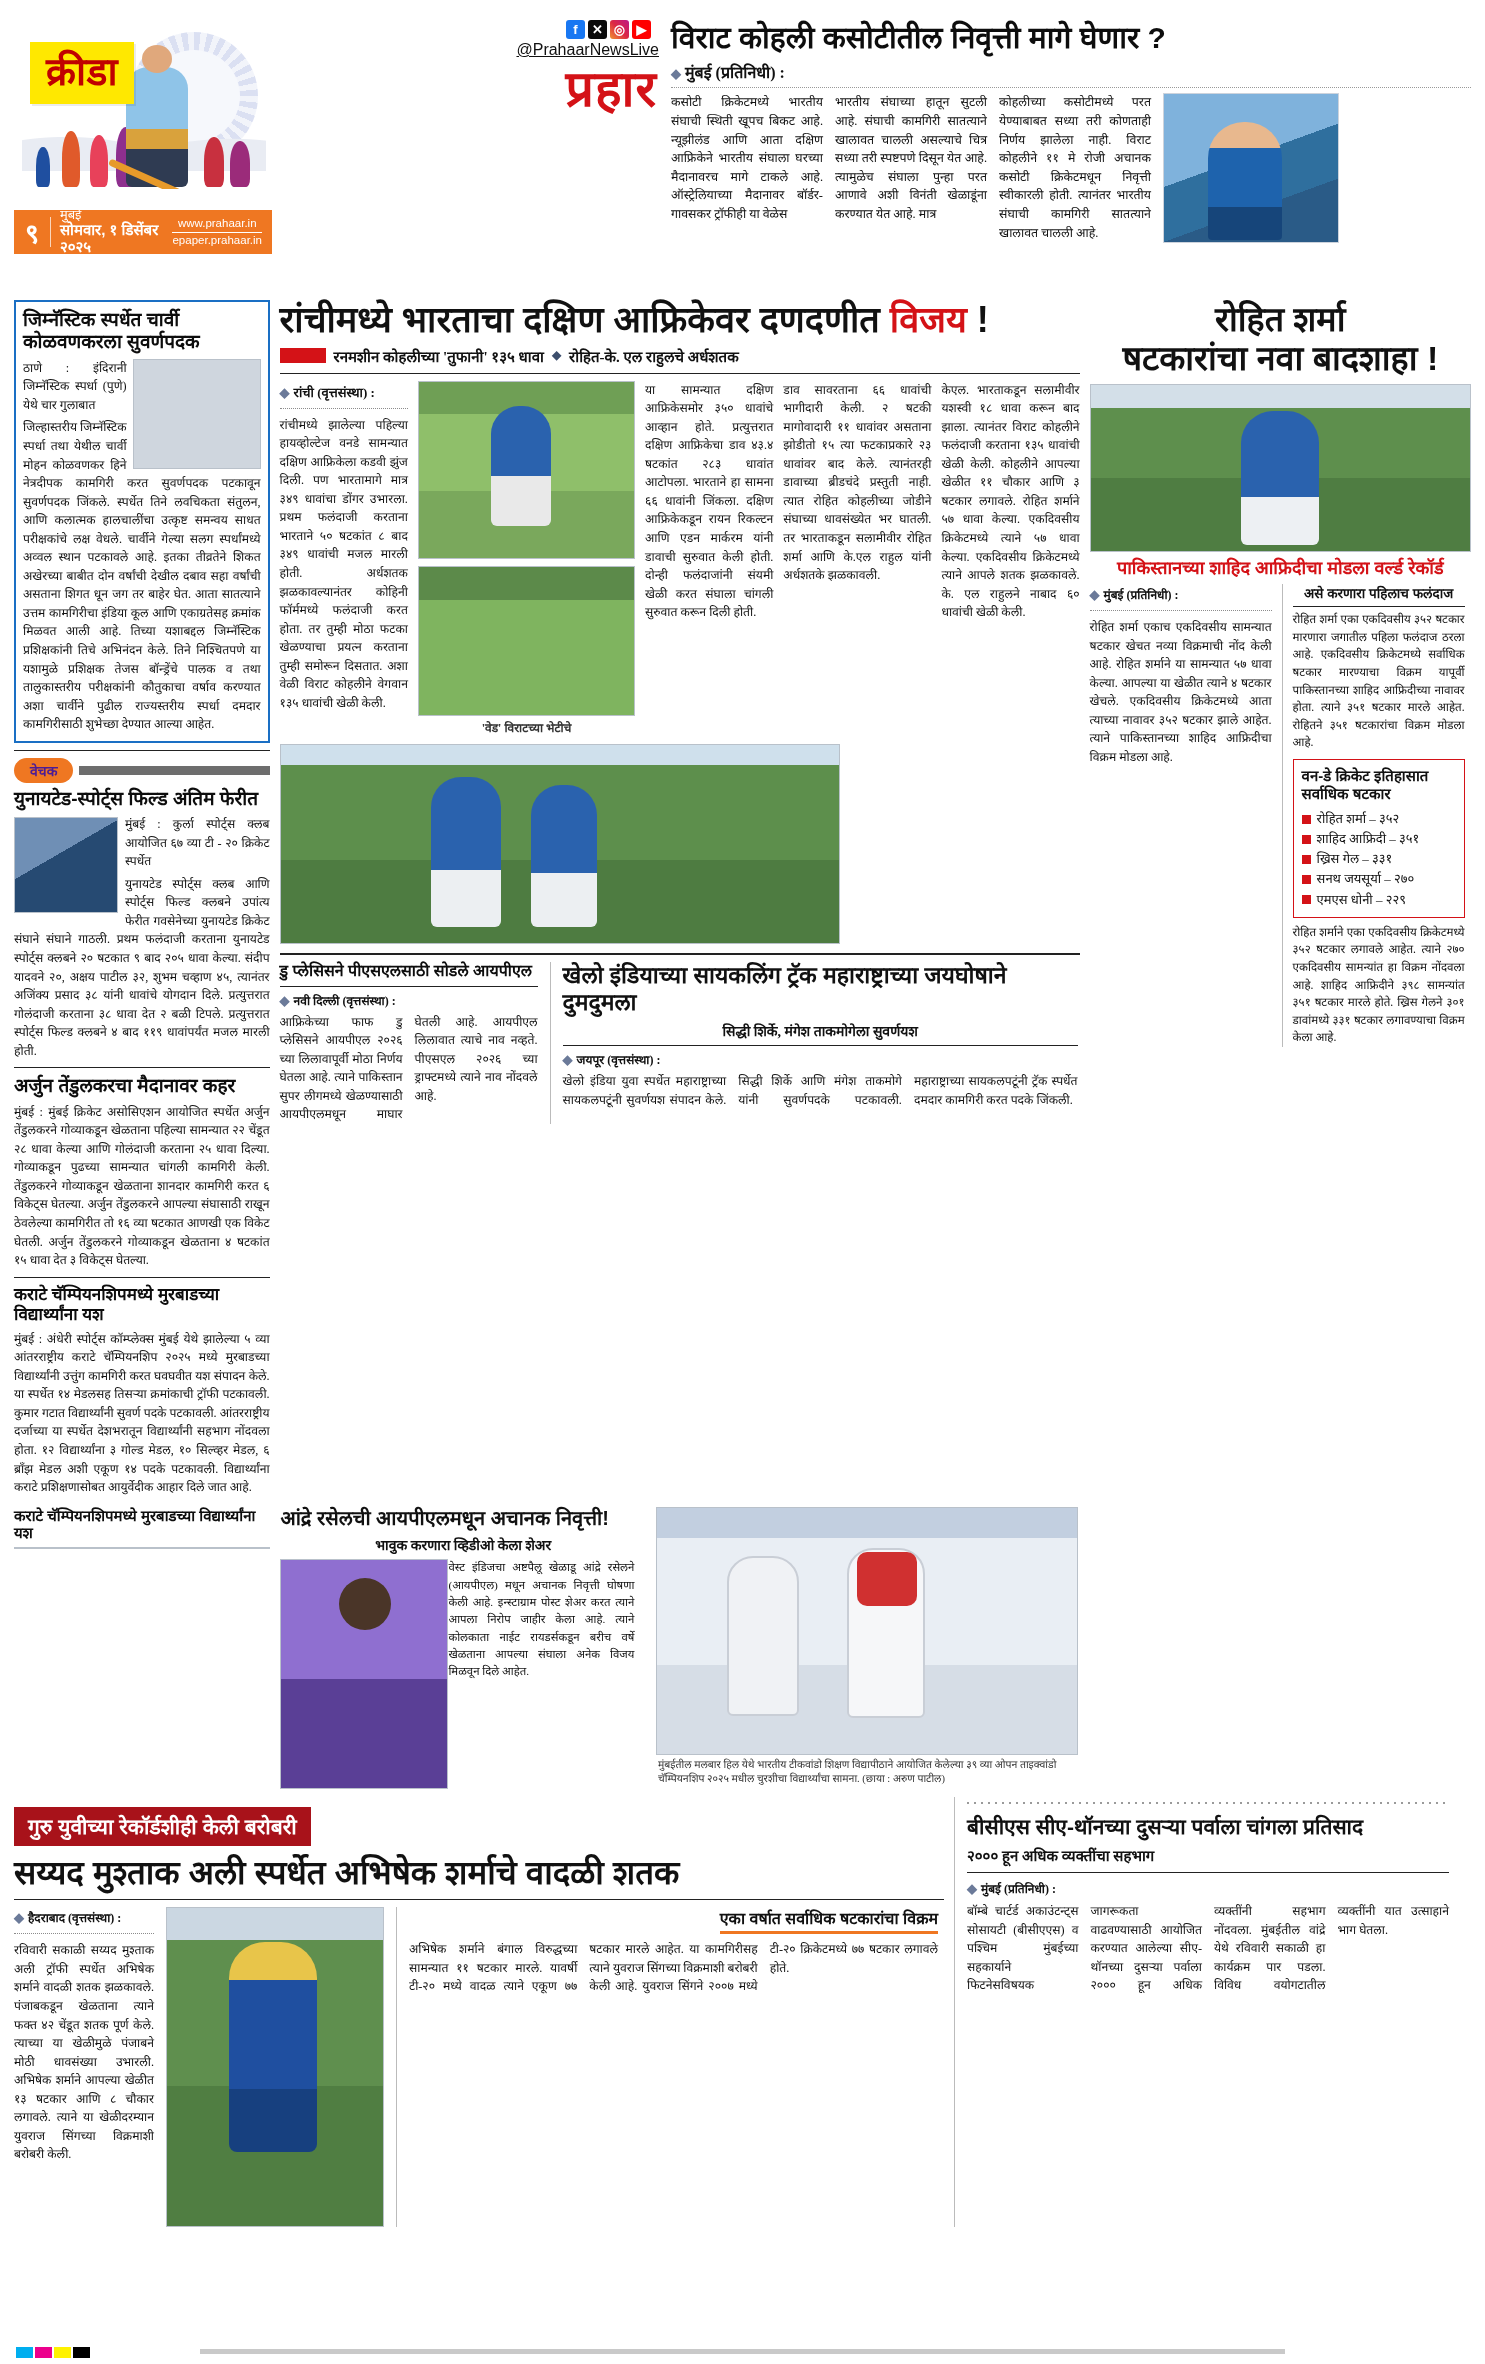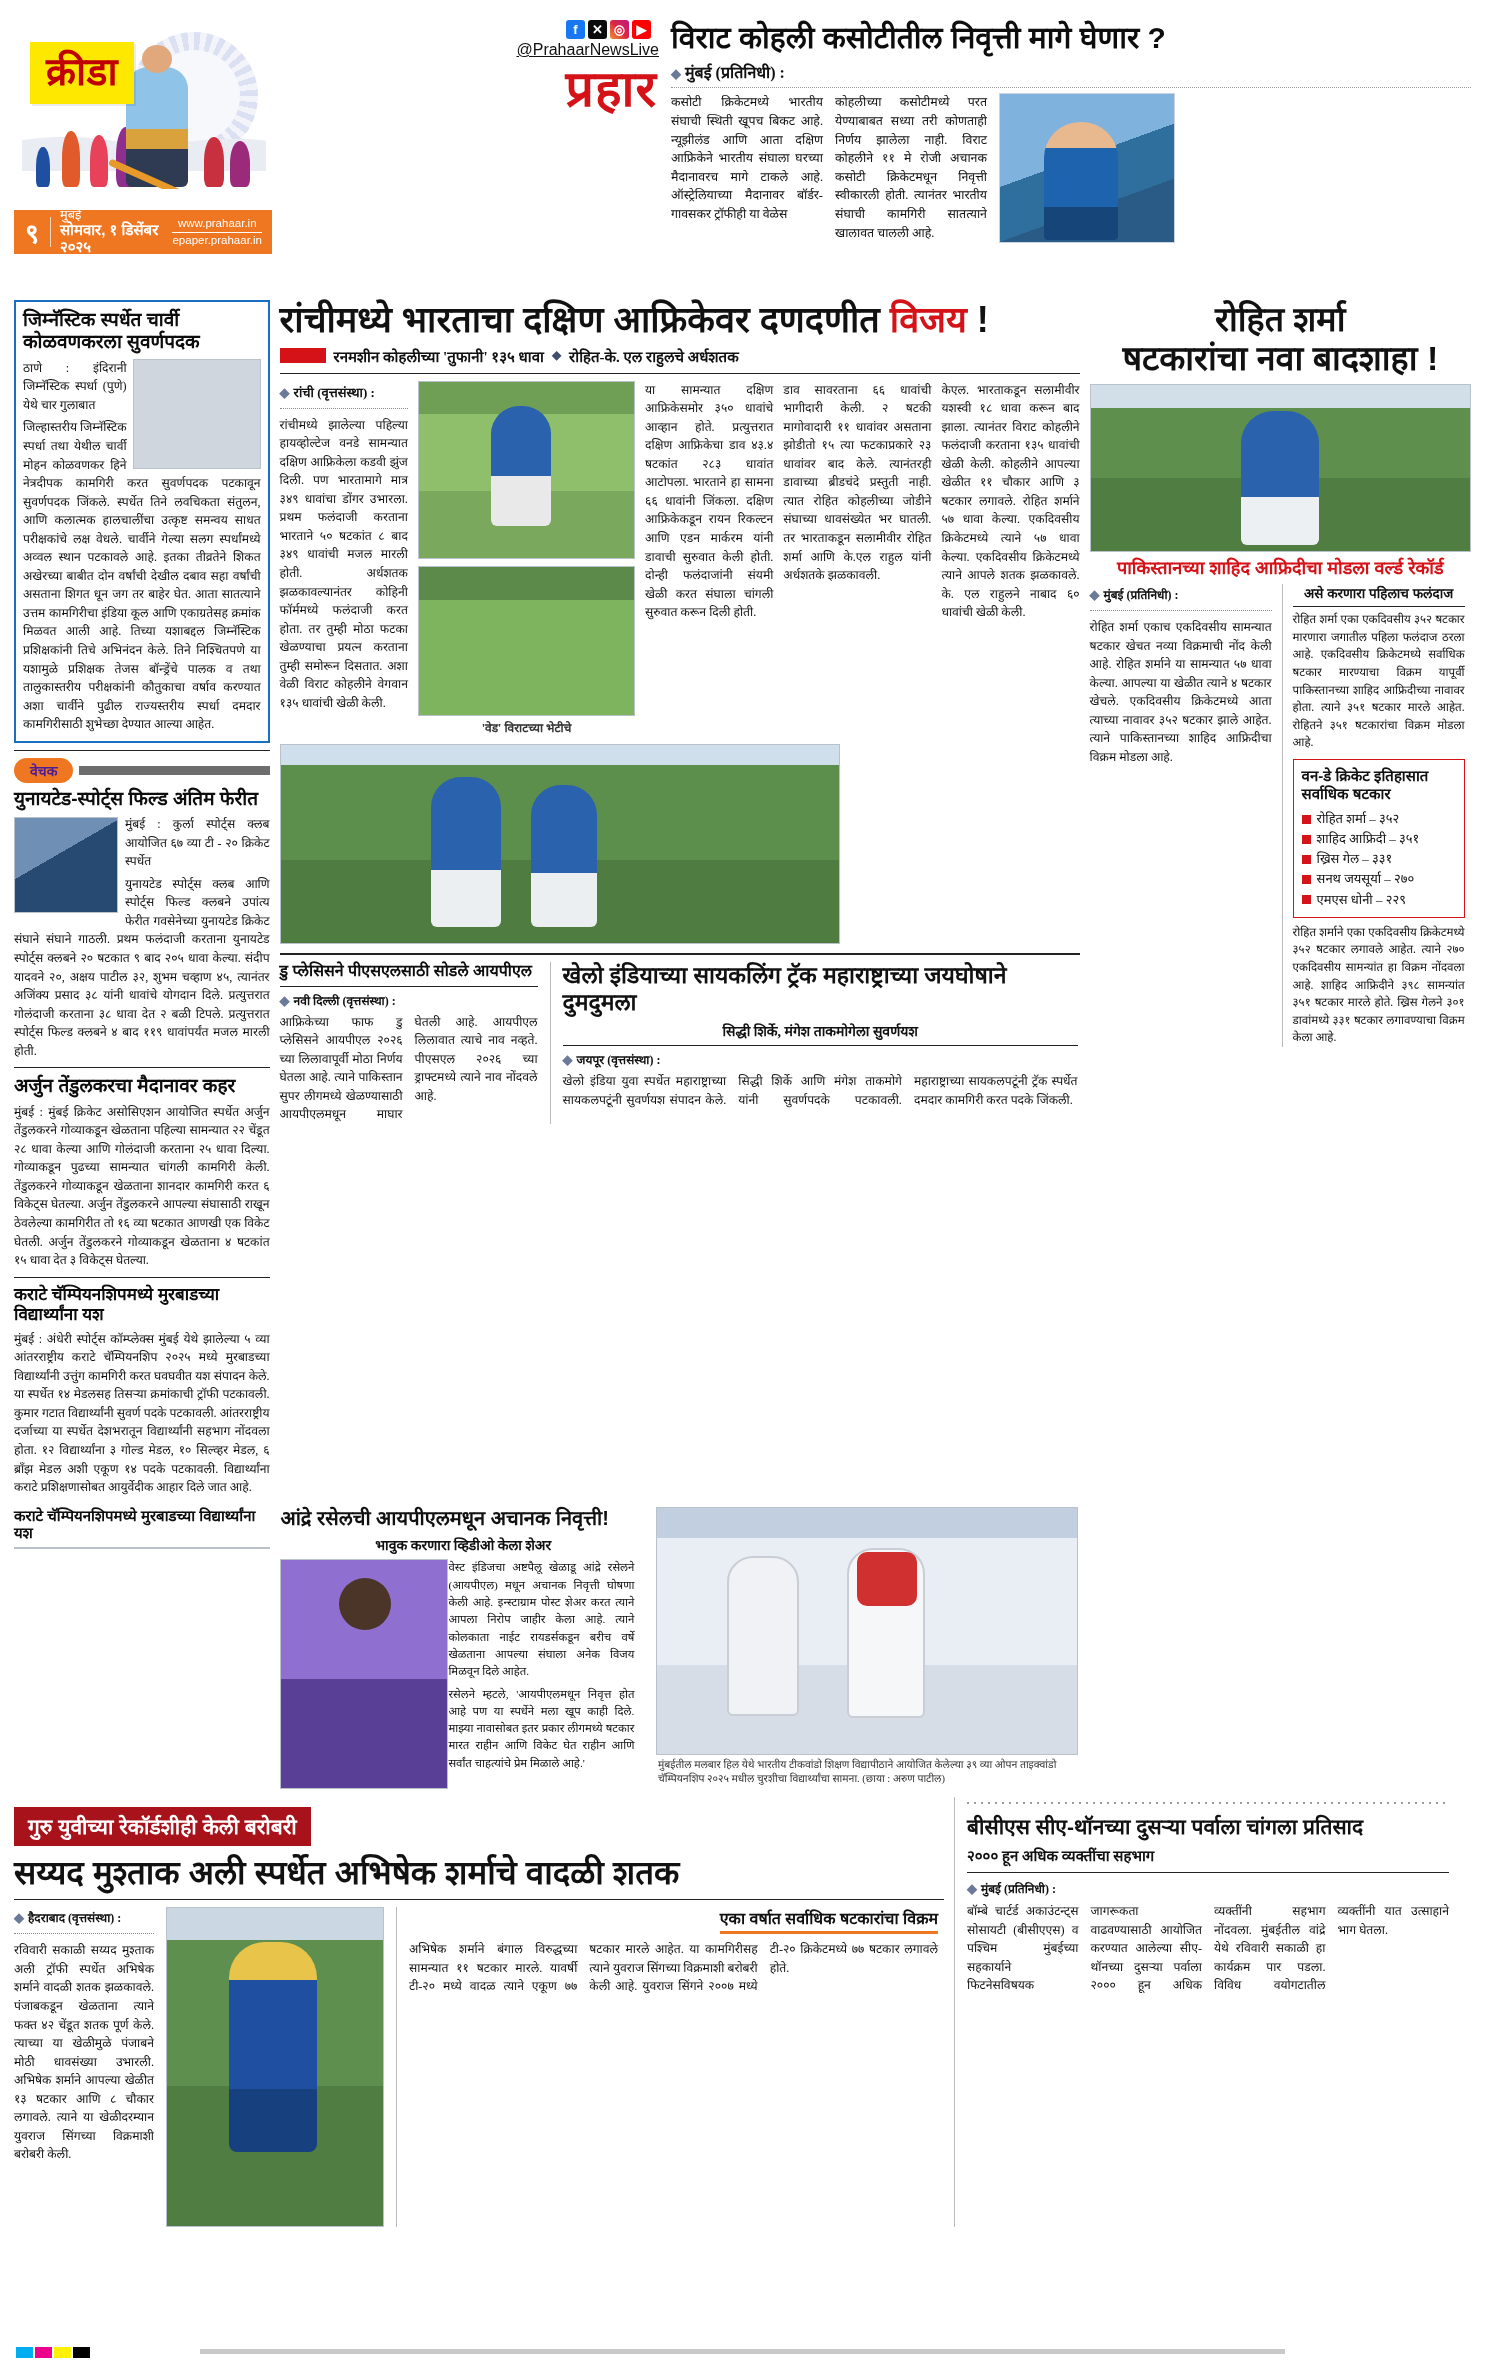--- a/index.html
+++ b/index.html
@@ -259,20 +259,21 @@
 
     <div class="mh-right">
       <div class="lead-wrap">
         <h1 class="lead-head">विराट कोहली कसोटीतील निवृत्ती मागे घेणार ?</h1>
         <div class="byline">
           <span class="dia">◆</span><span>मुंबई (प्रतिनिधी) :</span>
         </div>
         <div class="rule"></div>
         <div class="lead-cols">
           <div class="c">कसोटी क्रिकेटमध्ये भारतीय संघाची स्थिती खूपच बिकट आहे. न्यूझीलंड आणि आता दक्षिण आफ्रिकेने भारतीय संघाला घरच्या मैदानावरच मागे टाकले आहे. ऑस्ट्रेलियाच्या मैदानावर बॉर्डर-गावसकर ट्रॉफीही या वेळेस</div>
+          <div class="c">भारतीय संघाच्या हातून सुटली आहे. संघाची कामगिरी सातत्याने खालावत चालली असल्याचे चित्र सध्या तरी स्पष्टपणे दिसून येत आहे. त्यामुळेच संघाला पुन्हा परत आणावे अशी विनंती खेळाडूंना करण्यात येत आहे. मात्र</div>
           <div class="c">कोहलीच्या कसोटीमध्ये परत येण्याबाबत सध्या तरी कोणताही निर्णय झालेला नाही. विराट कोहलीने ११ मे रोजी अचानक कसोटी क्रिकेटमधून निवृत्ती स्वीकारली होती. त्यानंतर भारतीय संघाची कामगिरी सातत्याने खालावत चालली आहे.</div>
           <div class="lead-img"></div>
         </div>
       </div>
     </div>
   </div>
 
   <div class="datestrip" style="position:absolute; left:14px; top:206px; width:258px;">
     <div class="ds-num">९</div>
     <div class="ds-sep"></div>
@@ -482,21 +483,20 @@
     <div style="width:368px;">
       <h2 class="med" style="font-size:20px;">आंद्रे रसेलची आयपीएलमधून अचानक निवृत्ती!</h2>
       <div style="text-align:center;font-weight:bold;font-size:14px;margin:3px 0 5px 0;">भावुक करणारा व्हिडीओ केला शेअर</div>
       <div style="display:flex;">
         <div class="photo" style="width:168px;height:230px;
           background:linear-gradient(180deg,#8f6fd0 0 52%, #5a3f96 52% 100%);">
           <div style="position:absolute;left:58px;top:18px;width:52px;height:52px;border-radius:50%;background:#4a3528;"></div>
         </div>
         <div class="txt" style="width:186px;font-size:11.4px;">
           <p>वेस्ट इंडिजचा अष्टपैलू खेळाडू आंद्रे रसेलने (आयपीएल) मधून अचानक निवृत्ती घोषणा केली आहे. इन्स्टाग्राम पोस्ट शेअर करत त्याने आपला निरोप जाहीर केला आहे. त्याने कोलकाता नाईट रायडर्सकडून बरीच वर्षे खेळताना आपल्या संघाला अनेक विजय मिळवून दिले आहेत.</p>
-          <p>रसेलने म्हटले, 'आयपीएलमधून निवृत्त होत आहे पण या स्पर्धेने मला खूप काही दिले. माझ्या नावासोबत इतर प्रकार लीगमध्ये षटकार मारत राहीन आणि विकेट घेत राहीन आणि सर्वांत चाहत्यांचे प्रेम मिळाले आहे.'</p>
         </div>
       </div>
     </div>
 
     <div style="width:425px;">
       <div class="photo" style="height:248px;
         background:linear-gradient(180deg,#c2cfe0 0 12%, #e9eef4 12% 64%, #d6dde6 64% 100%);">
         <div style="position:absolute;left:70px;top:48px;width:72px;height:160px;border-radius:26px 26px 6px 6px;background:#f0f2f5;border:2px solid #c9ced6;"></div>
         <div style="position:absolute;left:190px;top:40px;width:78px;height:170px;border-radius:26px 26px 6px 6px;background:#f6f7f9;border:2px solid #c9ced6;"></div>
         <div style="position:absolute;left:200px;top:44px;width:60px;height:54px;border-radius:10px;background:#d03030;"></div>

